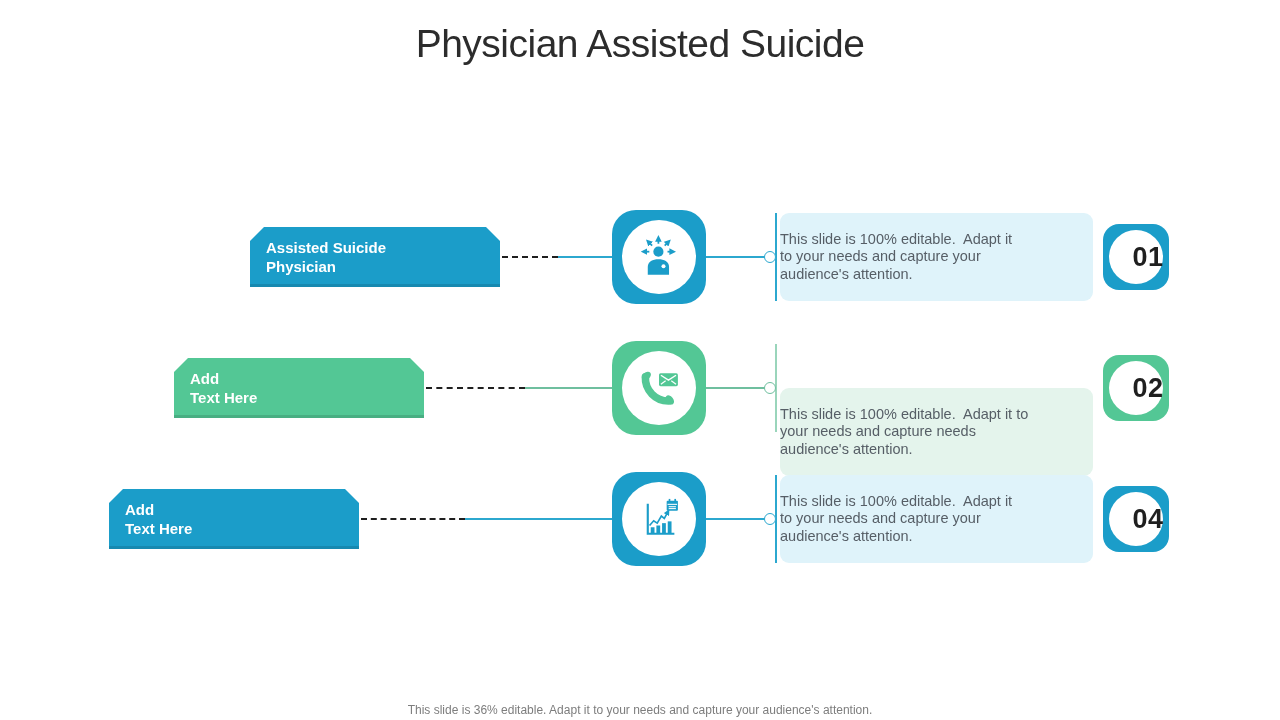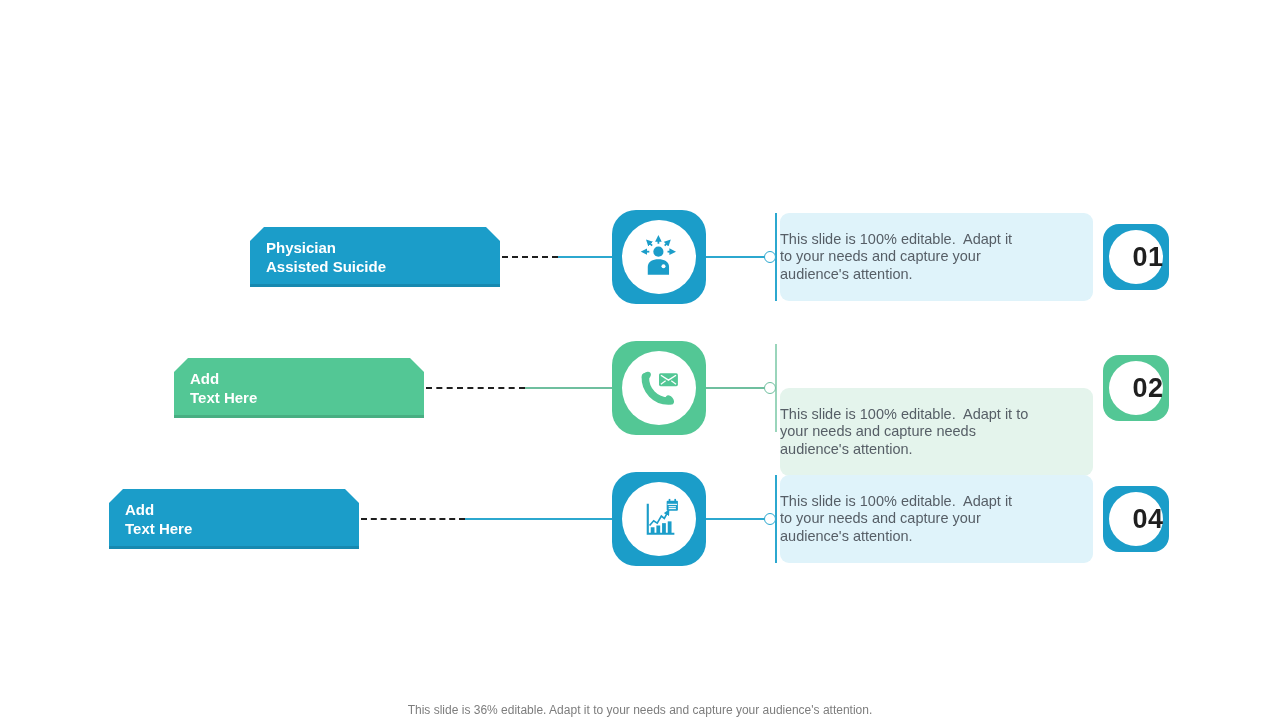--- a/index.html
+++ b/index.html
@@ -97,25 +97,26 @@
   .footer{
     position:absolute;bottom:3px;left:0;width:100%;text-align:center;
     font-size:12px;color:#7d7d7d;
   }
 </style>
 </head>
 <body>
 
 <div class="slide">
 
+  <div class="title">Physician Assisted Suicide</div>
 
   <div class="row r1 t-blue">
     <div class="label">
+      <span class="ln">Assisted Suicide</span>
       <span class="ln">Physician</span>
-      <span class="ln">Assisted Suicide</span>
     </div>
     <div class="dash"></div>
     <div class="seg seg-l"></div>
     <div class="tile">
       <div class="disc">
         <svg width="52" height="52" viewBox="0 0 44 44">
           <defs>
             <marker id="ah1" markerUnits="userSpaceOnUse" markerWidth="5.6" markerHeight="5.6" refX="2.8" refY="2.8" orient="auto">
               <path d="M0,0 L5.6,2.8 L0,5.6 z" fill="#1b9dc9"></path>
             </marker>

